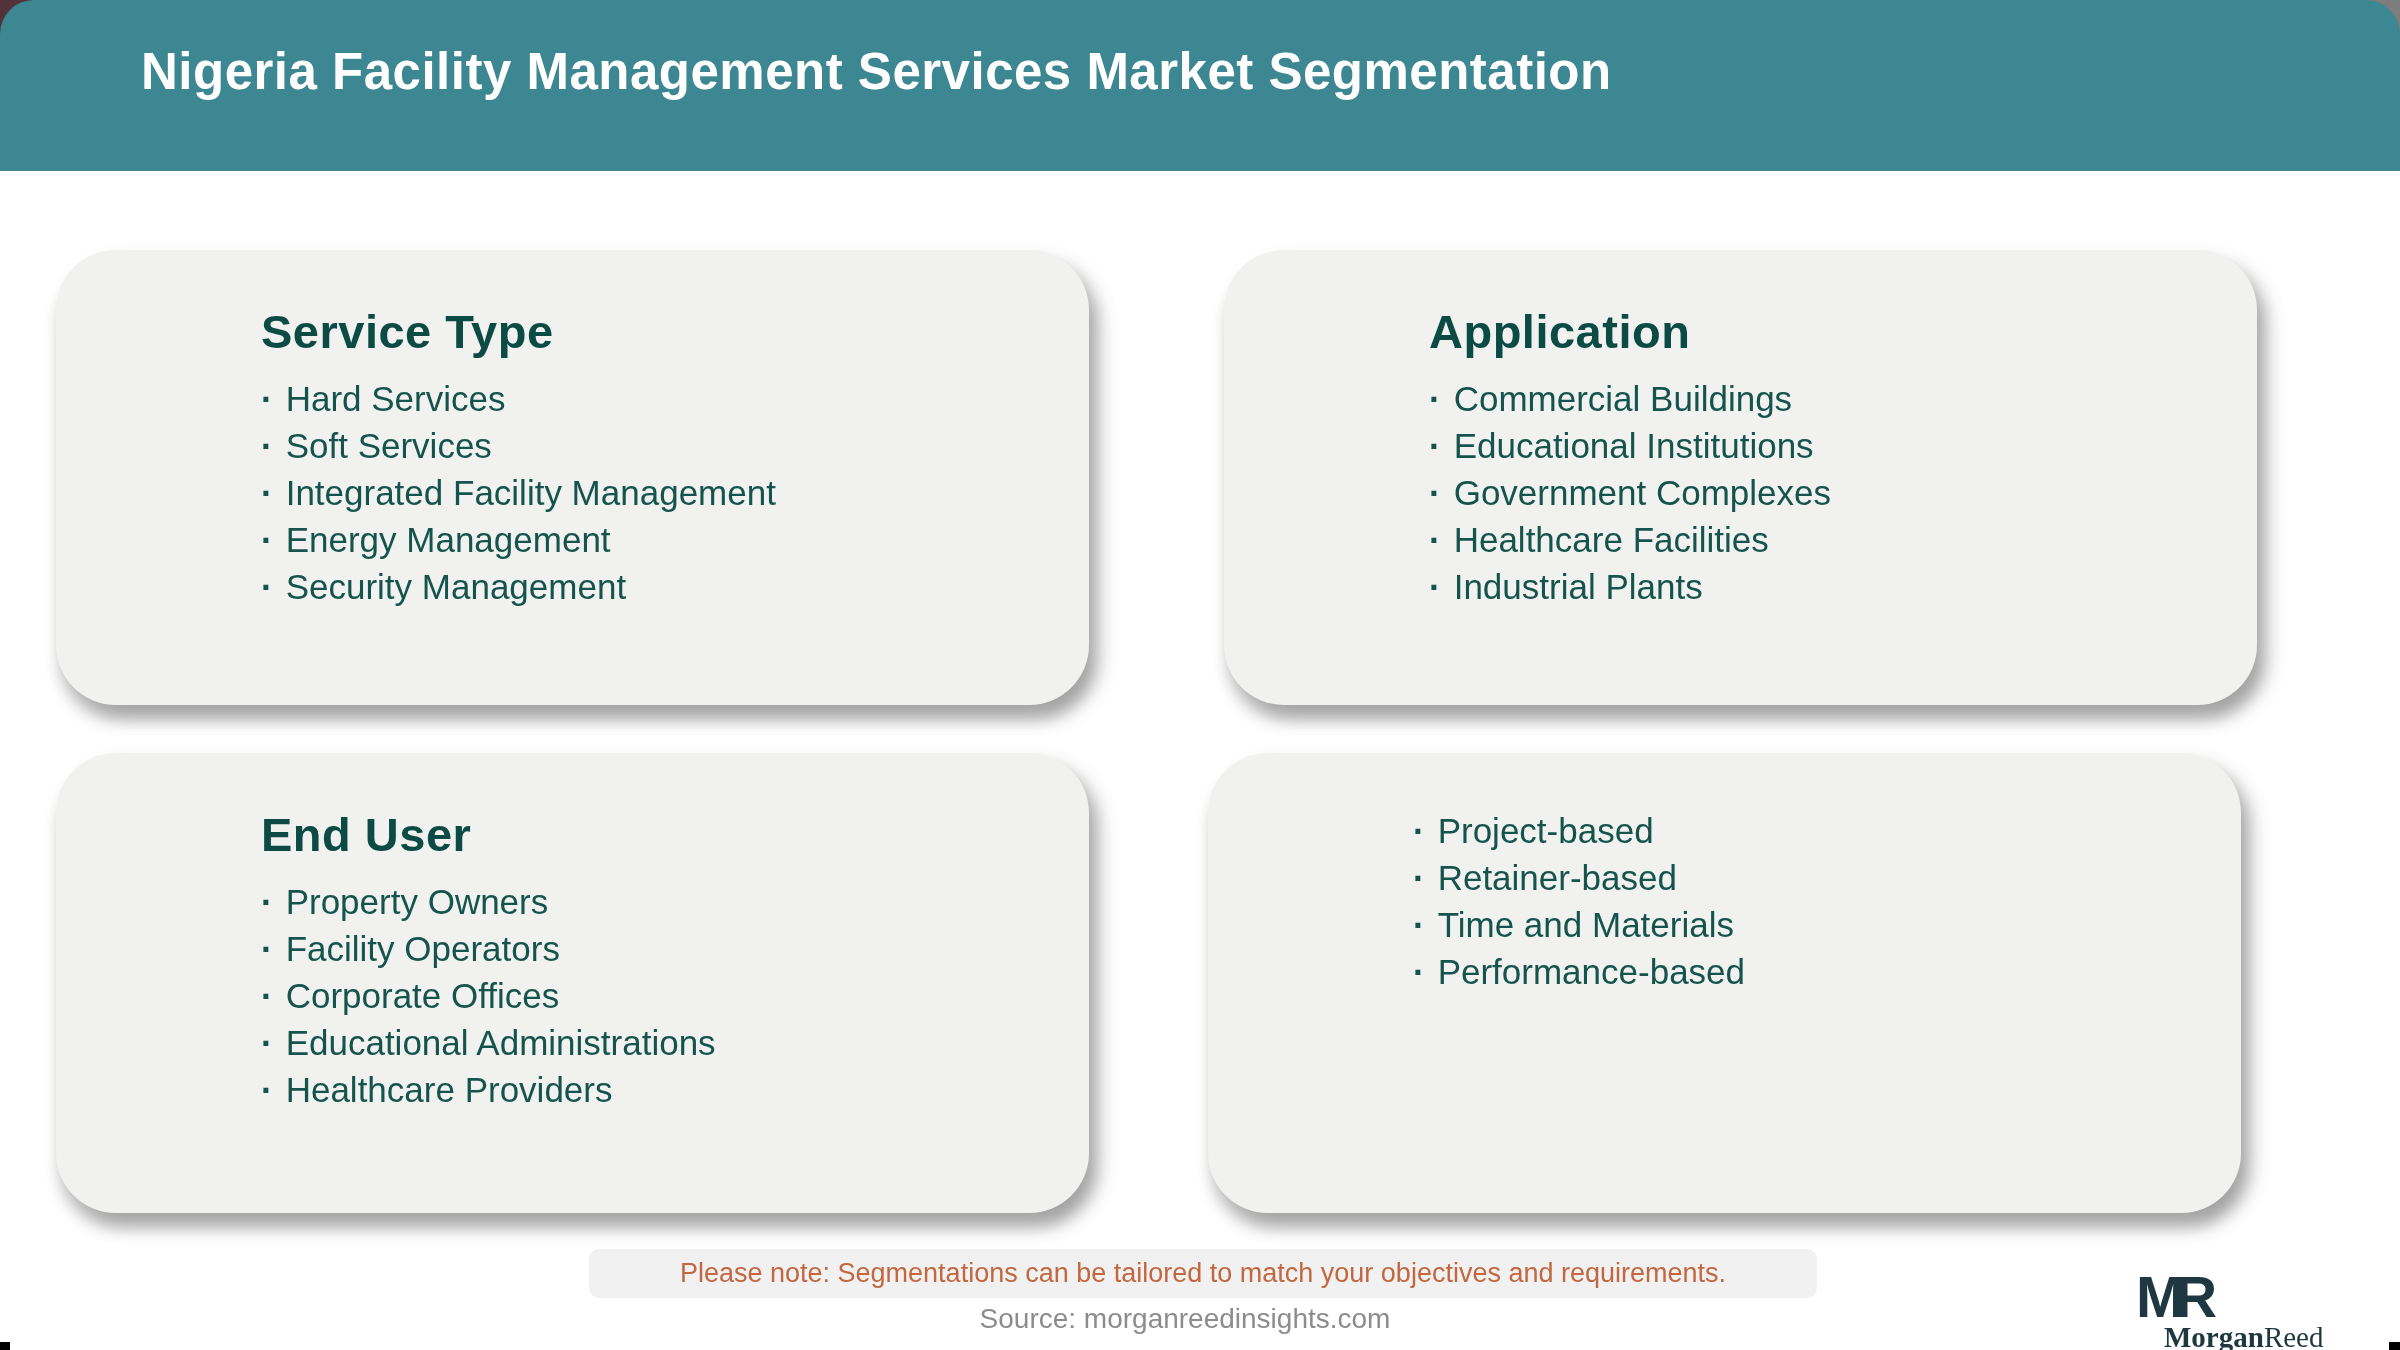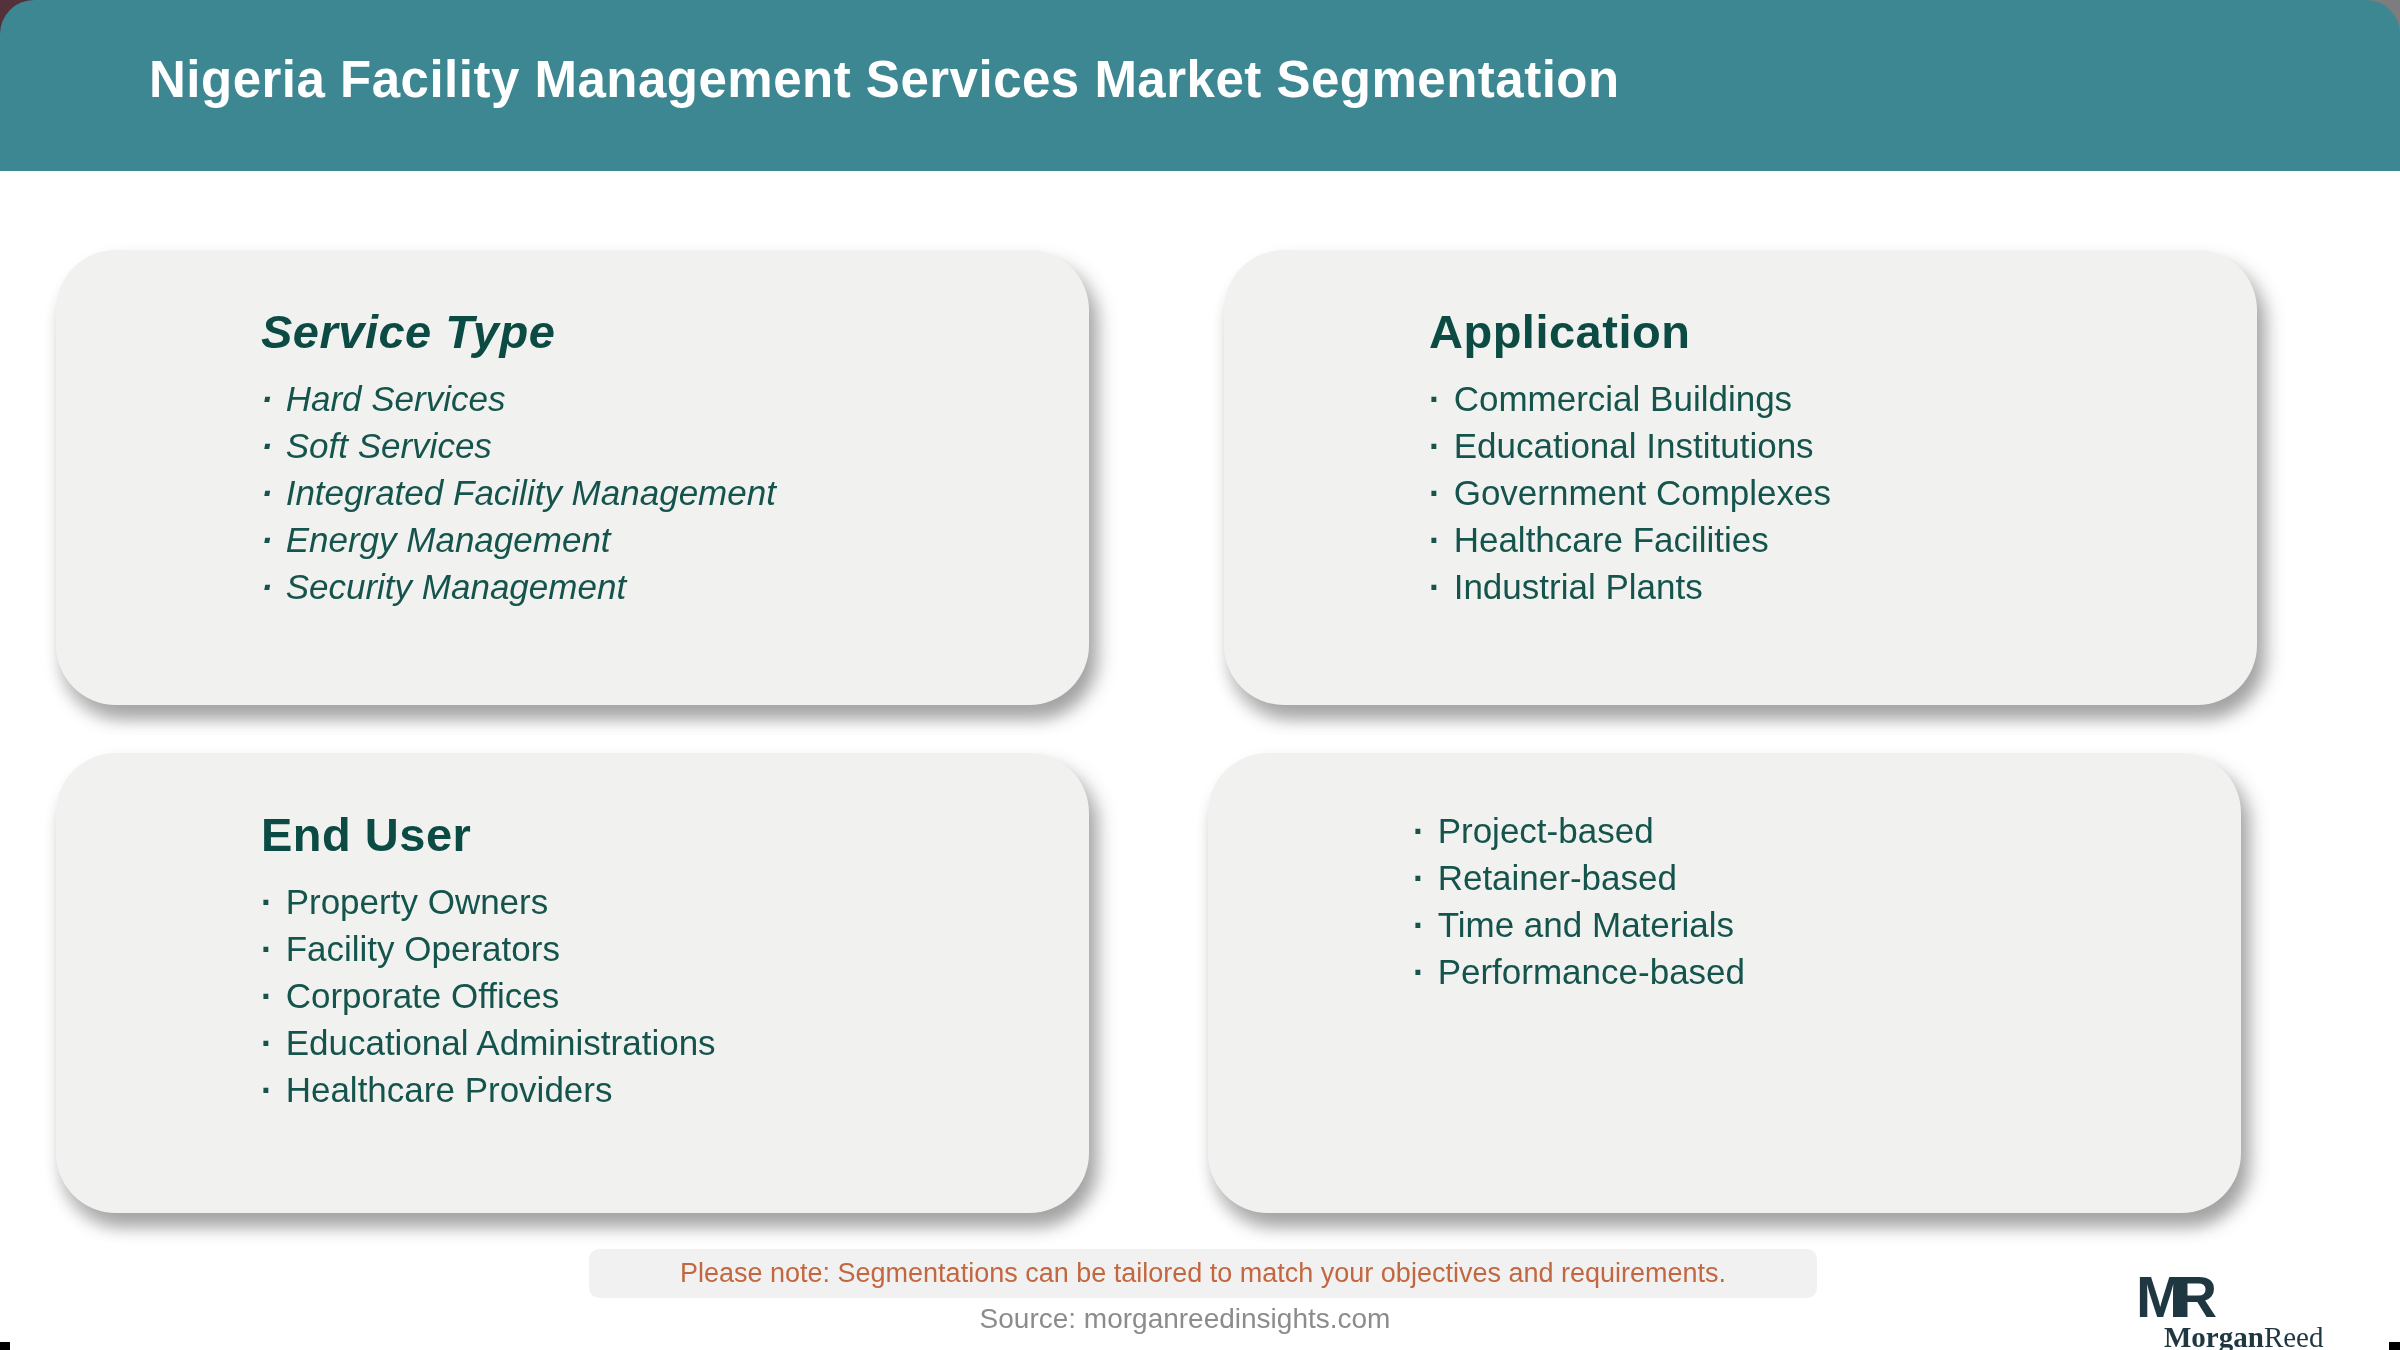--- a/index.html
+++ b/index.html
@@ -8,29 +8,29 @@
     font-family:"Liberation Sans",sans-serif;
   }
   
   .corner-bg-left{position:absolute;left:0;top:0;width:46px;height:46px;background:var(--corner-left,#54323a);}
   .corner-bg-right{position:absolute;right:0;top:0;width:50px;height:50px;background:var(--corner-right,#7d7d7d);}
   .header{
     position:absolute;left:0;top:0;width:2400px;height:171px;
     background:var(--header-bg,#3c8791);border-radius:34px 34px 0 0;
   }
   .header h1{
-    position:absolute;left:133px;top:34px;margin:16px;
+    position:absolute;left:133px;top:34px;margin:8px;
     font-size:51px;font-weight:700;color:var(--header-text,#ffffff);letter-spacing:0.5px;
     white-space:nowrap;
   }
   .card{
     position:absolute;background:var(--card-bg,#f1f1ef);border-radius:60px;
     box-shadow:10px 12px 18px rgba(90,90,90,0.45), 2px 16px 14px rgba(120,120,120,0.25);
   }
-  #card-service-type{left:56px;top:250px;width:1033px;height:455px;font-style:italic;}
+  #card-service-type{left:56px;top:250px;width:1033px;height:455px;}
   #card-application{left:1224px;top:250px;width:1033px;height:455px;}
   #card-end-user{left:56px;top:753px;width:1033px;height:460px;}
   #card-contract-type{left:1208px;top:753px;width:1033px;height:460px;}
   .card-inner{padding:54px 40px 0 205px;}
   .card h2{margin:0 0 16px 0;font-size:47px;font-weight:700;color:var(--card-title,#0c4b44);letter-spacing:0.5px;}
   .card ul{margin:0;padding:0;list-style:none;}
   .card li{font-size:35px;color:var(--card-item,#15544c);line-height:47px;display:flex;align-items:baseline;white-space:nowrap;}
   .bullet{margin-right:13px;font-weight:700;}
   .note-bar{
     position:absolute;left:589px;top:1249px;width:1228px;height:49px;

